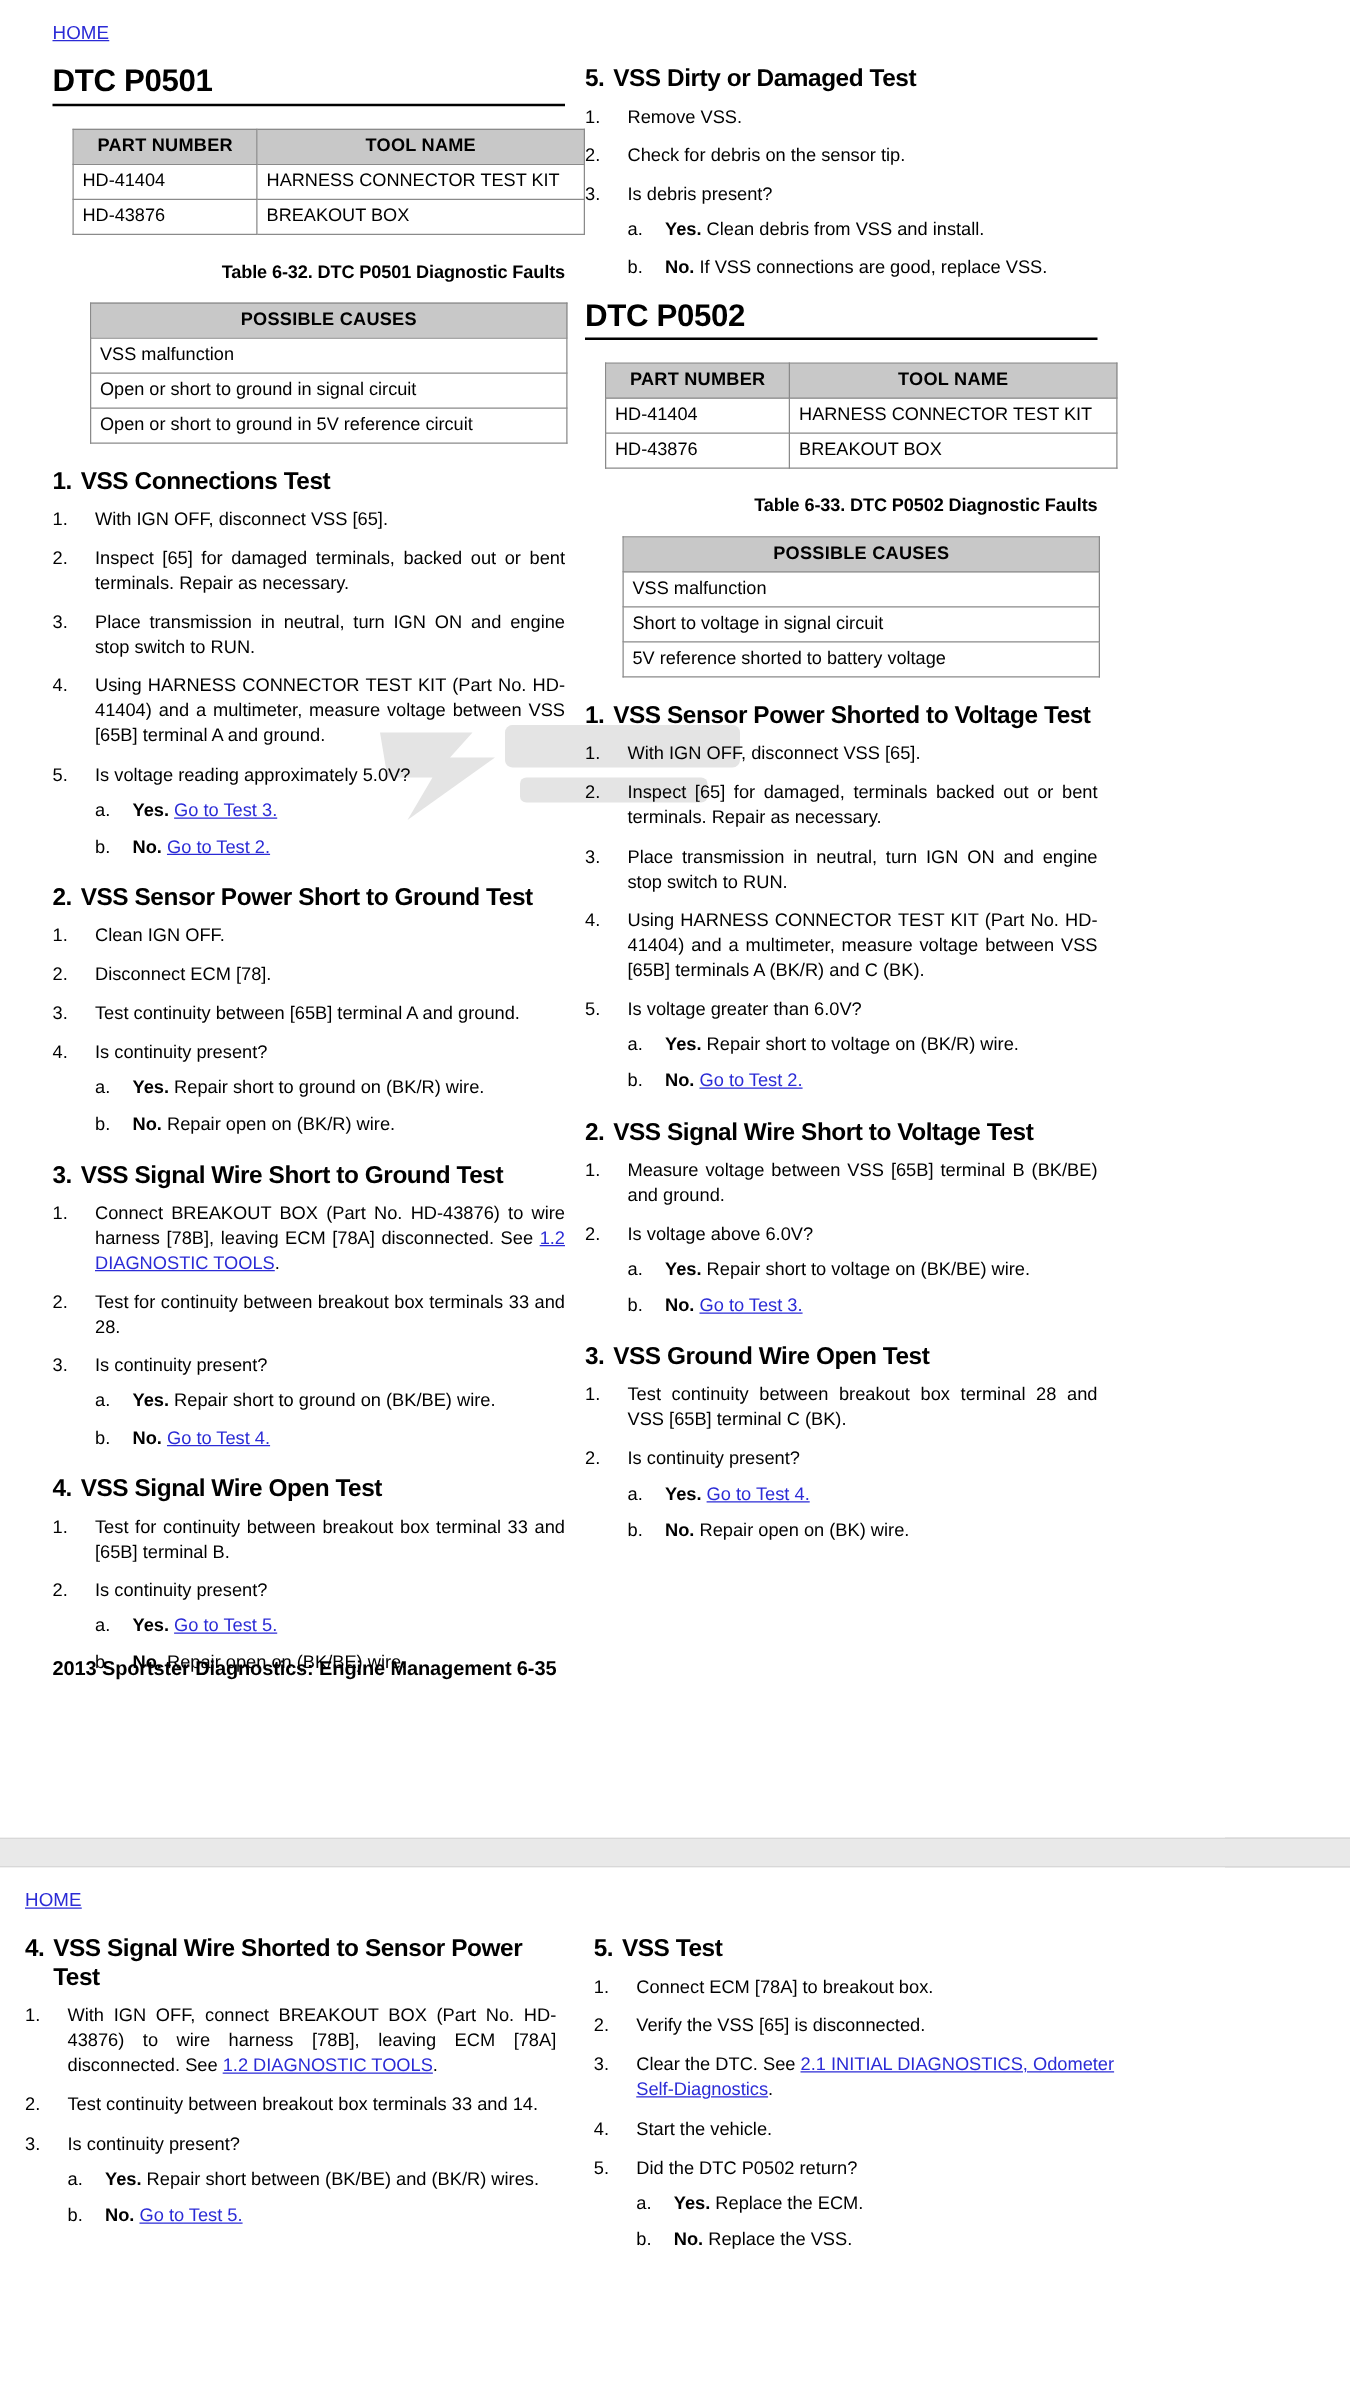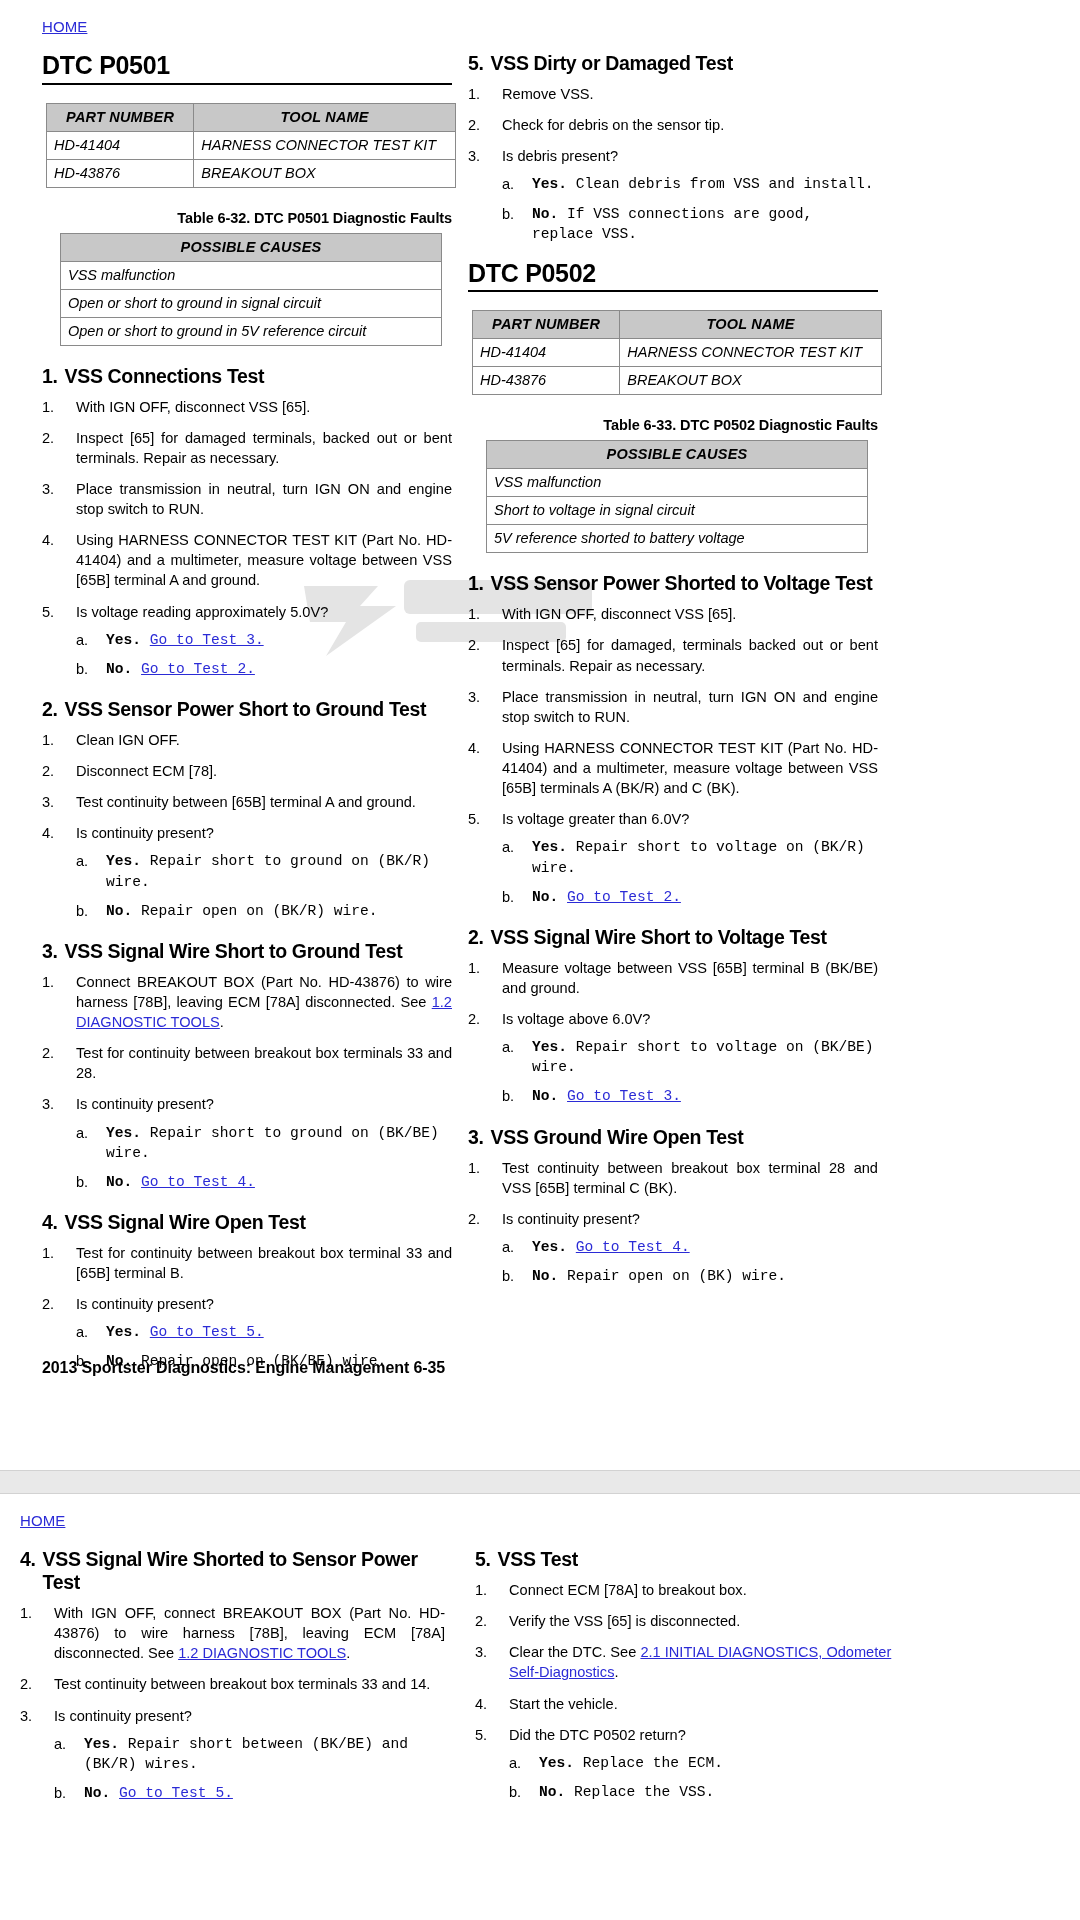--- a/index.html
+++ b/index.html
@@ -60,22 +60,21 @@
     border: 0;
     border-top: 2px solid #000;
     margin: 0 0 18px 0;
     height: 0;
   }
 
   
   table.tbl {
     border-collapse: collapse;
     width: 100%;
-    margin: 4px;
-    font-style: italic;
+    margin: 16px;
   }
   table.tbl th, table.tbl td {
     border: 1px solid #8a8a8a;
     font-size: 14.5px;
     padding: 3px 7px;
     line-height: 1.45;
   }
   table.tbl th {
     background: #c8c8c8;
     font-weight: bold;
@@ -127,21 +126,21 @@
 
   ol.sub { list-style: none; margin: 8px 0 0 0; padding: 0; }
   ol.sub > li {
     display: flex;
     font-size: 14.6px;
     line-height: 1.38;
     margin: 0 0 9px 0;
   }
   ol.sub > li:last-child { margin-bottom: 0; }
   ol.sub > li > .marker { flex: 0 0 30px; width: 30px; }
-  ol.sub > li > .body { flex: 1 1 auto; font-family: Liberation Mono, monospace; }
+  ol.sub > li > .body { flex: 1 1 auto; }
   .yn { font-weight: bold; }
 
   a.doclink, .doclink {
     color: #2b2bd6;
     text-decoration: underline;
   }
 
   
   .watermark {
     position: absolute;

